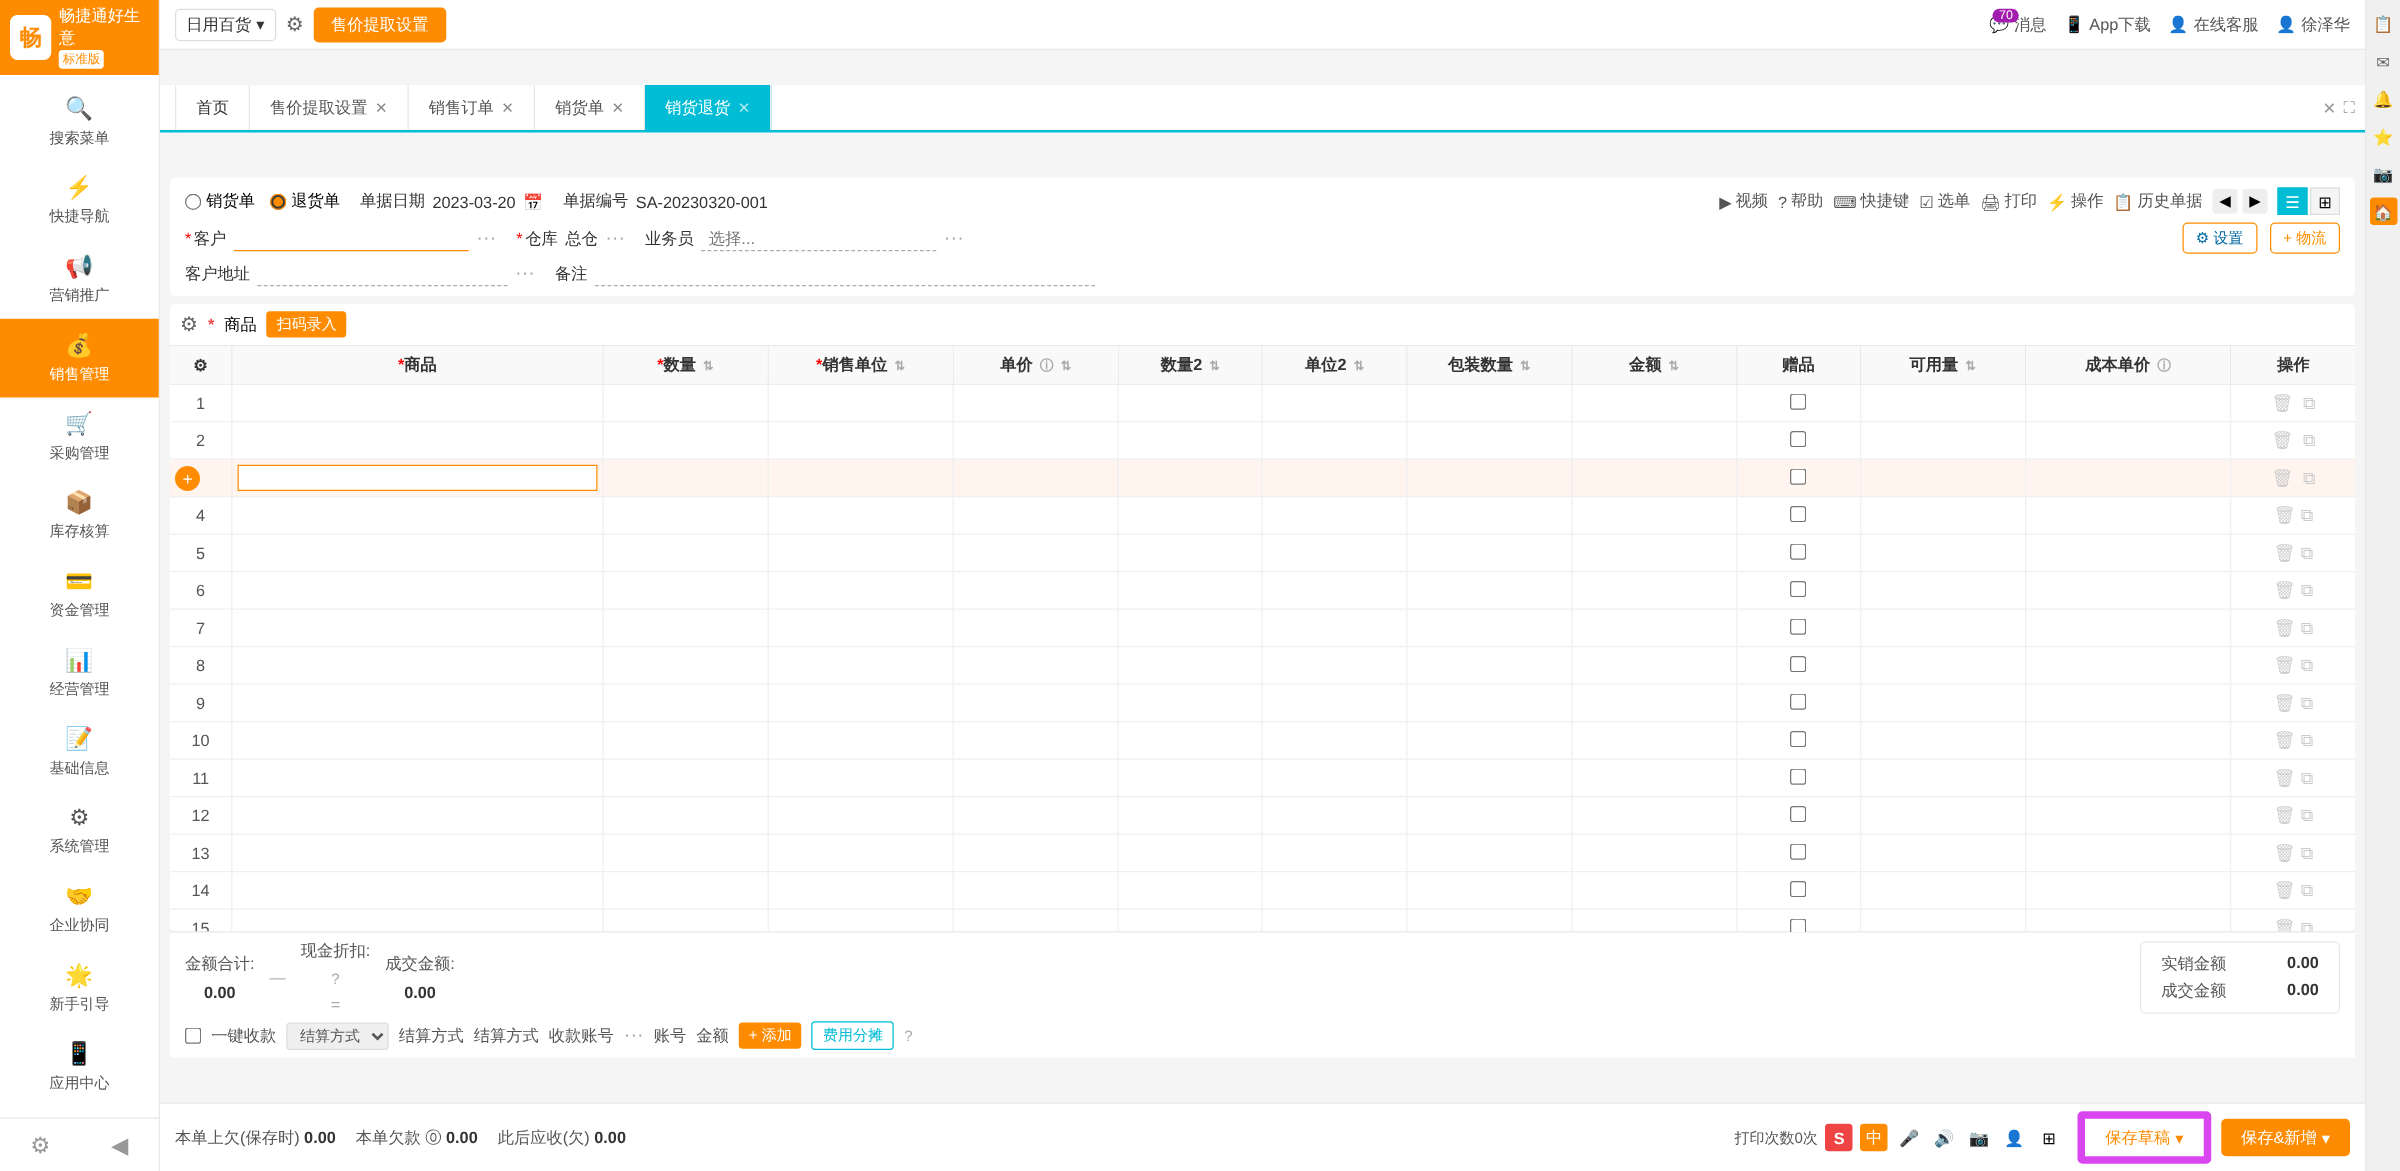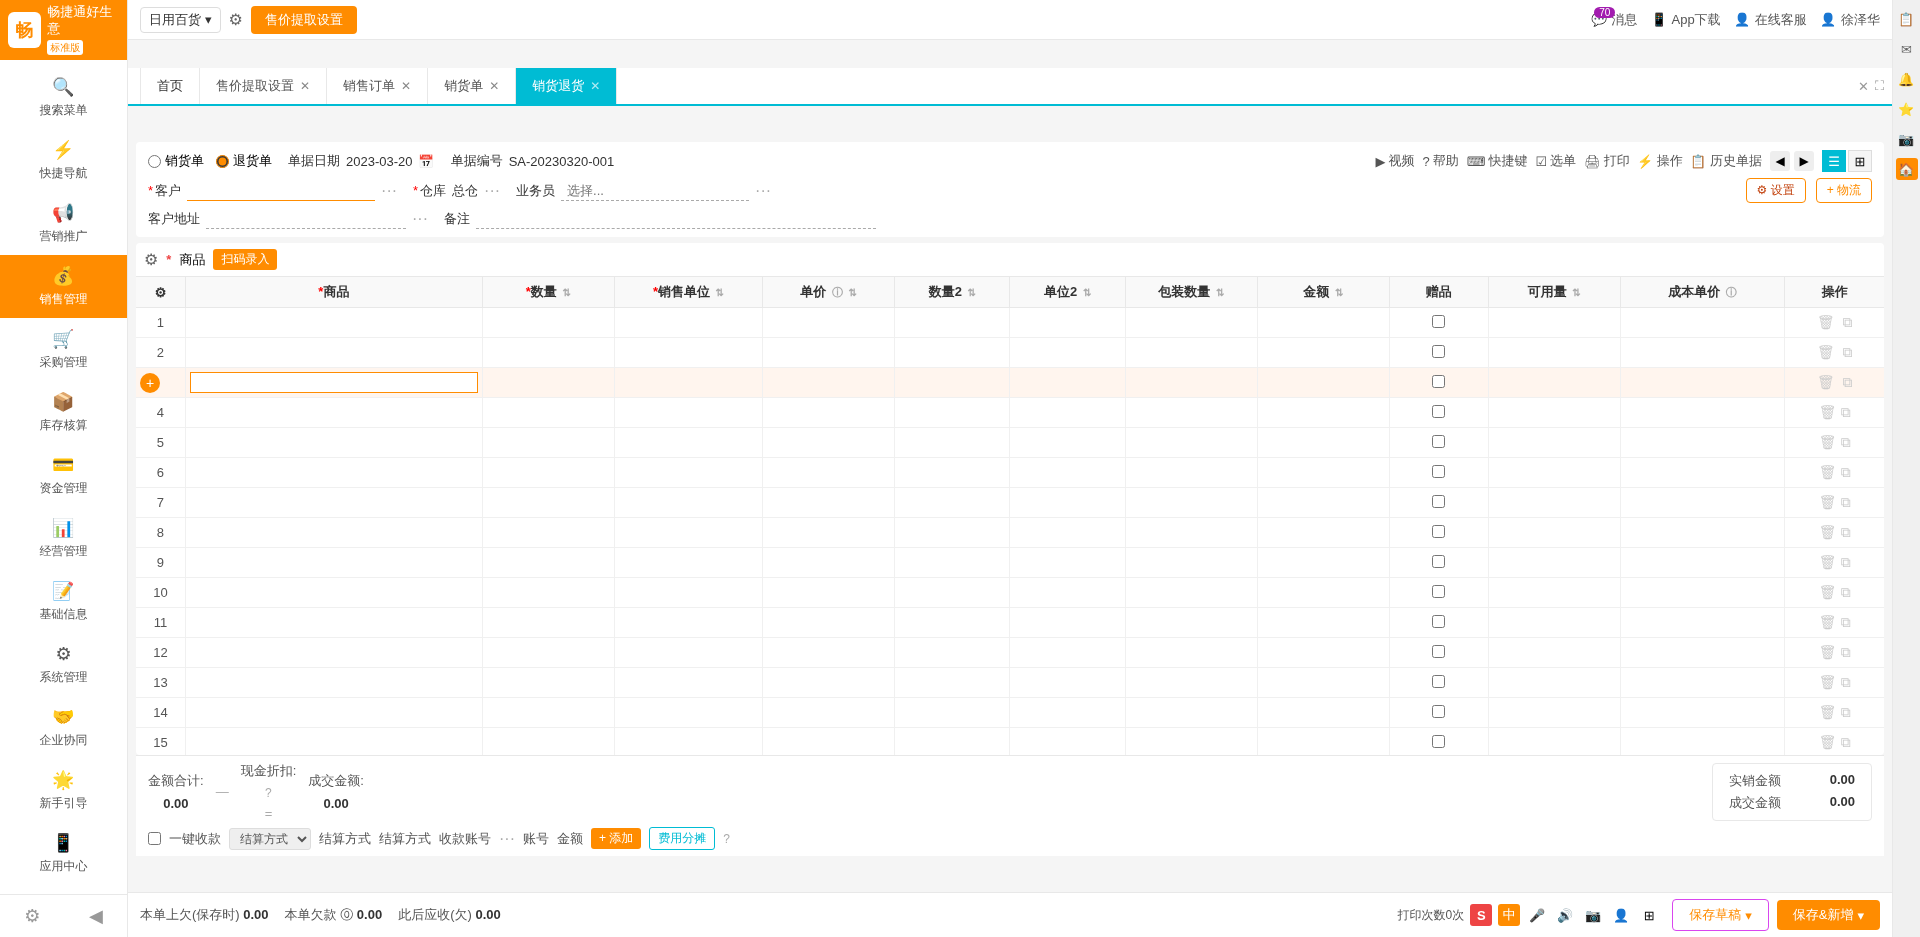--- a/index.html
+++ b/index.html
@@ -53,21 +53,21 @@
     .radio-item input[type=radio] { accent-color: #ff8c00; }
     .form-field { display: flex; align-items: center; gap: 6px; }
     .form-label { color: #333; white-space: nowrap; }
     .form-label.required::before { content: '*'; color: red; margin-right: 2px; }
     .form-value { color: #333; }
     .form-input { border: none; border-bottom: 1px solid #ddd; padding: 2px 6px; min-width: 120px; outline: none; color: #333; background: transparent; }
     .form-input-dotted { border-bottom: 1px dashed #aaa; color: #aaa; }
     .field-ellipsis { color: #aaa; font-size: 16px; }
     .toolbar-right { margin-left: auto; display: flex; align-items: center; gap: 8px; }
     .toolbar-btn { display: flex; align-items: center; gap: 3px; color: #555; cursor: pointer; font-size: 12px; }
-    .btn-set { background: #fff; border: 1px solid #ff8c00; color: #c2410c; border-radius: 4px; padding: 3px 10px; cursor: pointer; font-size: 12px; }
+    .btn-set { background: #fff; border: 1px solid #ff8c00; color: #0369a1; border-radius: 4px; padding: 3px 10px; cursor: pointer; font-size: 12px; }
     .btn-add-material { background: #fff; border: 1px solid #ff8c00; color: #ff8c00; border-radius: 4px; padding: 3px 10px; cursor: pointer; font-size: 12px; margin-left: 4px; }
     .arrow-nav { display: flex; gap: 4px; }
     .arrow-btn { width: 20px; height: 20px; background: #eee; border-radius: 3px; display: flex; align-items: center; justify-content: center; cursor: pointer; font-size: 12px; }
     .view-toggle { display: flex; gap: 2px; }
     .view-btn { width: 24px; height: 22px; display: flex; align-items: center; justify-content: center; cursor: pointer; border: 1px solid #ddd; background: #f5f5f5; font-size: 13px; }
     .view-btn.active { background: #00bcd4; color: #fff; border-color: #00bcd4; }
 
     
     .table-section { flex: 1; background: #fff; border-radius: 4px; display: flex; flex-direction: column; overflow: hidden; }
     .table-toolbar { height: 34px; display: flex; align-items: center; padding: 0 8px; border-bottom: 1px solid #e8e8e8; gap: 8px; }
@@ -108,21 +108,21 @@
     .question-icon { color: #aaa; font-size: 12px; cursor: pointer; }
 
     
     .bottom-bar { background: #fff; padding: 6px 12px; border-top: 1px solid #e8e8e8; display: flex; align-items: center; }
     .bottom-stats { display: flex; align-items: center; gap: 16px; flex: 1; font-size: 12px; color: #555; }
     .bottom-stats span strong { color: #333; }
     .bottom-actions { display: flex; align-items: center; gap: 8px; }
     .print-info { font-size: 12px; color: #555; }
     .taskbar-icons { display: flex; align-items: center; gap: 6px; margin-right: 12px; }
     .taskbar-icon { width: 22px; height: 22px; border-radius: 3px; display: flex; align-items: center; justify-content: center; font-size: 13px; cursor: pointer; }
-    .btn-save-draft { background: #fff; border: 1px solid #d946ef; color: #ff8c00; border-radius: 4px; padding: 6px 16px; cursor: pointer; font-size: 13px; display: flex; align-items: center; gap: 4px; }
+    .btn-save-draft { background: #fff; border: 6px solid #d946ef; color: #ff8c00; border-radius: 4px; padding: 6px 16px; cursor: pointer; font-size: 13px; display: flex; align-items: center; gap: 4px; }
     .btn-save-new { background: #ff8c00; color: #fff; border: none; border-radius: 4px; padding: 6px 16px; cursor: pointer; font-size: 13px; display: flex; align-items: center; gap: 4px; }
 
     
     .right-panel { width: 28px; background: #f0f0f0; display: flex; flex-direction: column; align-items: center; padding: 8px 0; gap: 8px; border-left: 1px solid #e8e8e8; }
     .right-panel-btn { width: 22px; height: 22px; display: flex; align-items: center; justify-content: center; cursor: pointer; font-size: 13px; color: #666; }
 
     
     .summary-panel { background: #fff; border: 1px solid #e8e8e8; border-radius: 4px; padding: 8px 16px; min-width: 160px; }
     .summary-row { display: flex; justify-content: space-between; gap: 20px; font-size: 13px; margin-bottom: 4px; }
     .summary-row:last-child { margin-bottom: 0; }

